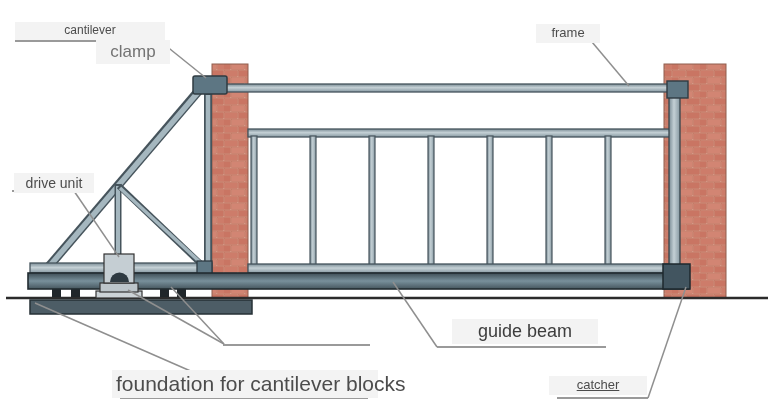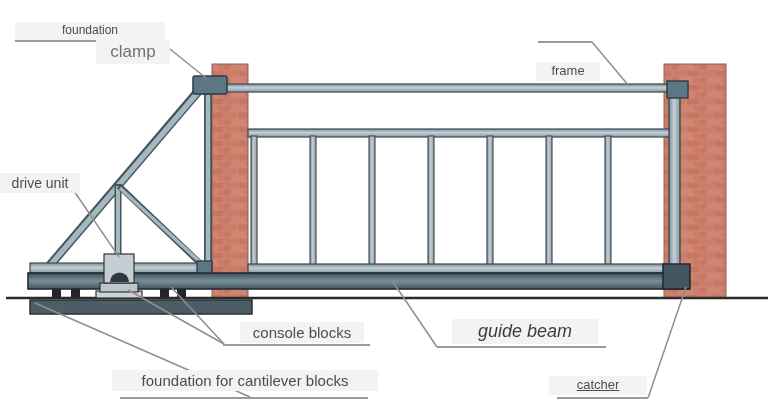--- a/index.html
+++ b/index.html
@@ -8,25 +8,25 @@
     font-family:"Liberation Sans", sans-serif;
   }
   #stage svg{position:absolute;left:0;top:0;}
   .label{
     position:absolute;background:#f3f3f3;color:#4c4c4c;
     text-align:center;line-height:1.15;white-space:nowrap;
     padding:2px 4px;z-index:2;
   }
   .lbl-supportive{left:15px;top:22px;width:142px;font-size:12px;}
   .lbl-clamp{left:96px;top:40px;width:66px;font-size:17px;color:#737373;}
-  .lbl-frame{left:536px;top:24px;width:56px;font-size:13px;margin-top:38px;}
-  .lbl-drive{left:0;top:173px;width:72px;font-size:14px;}
+  .lbl-frame{left:536px;top:24px;width:56px;font-size:13px;}
+  .lbl-drive{left:14px;top:173px;width:72px;font-size:14px;}
   .lbl-console{left:240px;top:322px;width:116px;font-size:15px;}
-  .lbl-guide{left:452px;top:319px;width:138px;font-size:18px;color:#3d3d3d;font-style:italic;}
-  .lbl-foundation{left:112px;top:370px;width:258px;font-size:15px;}
+  .lbl-guide{left:452px;top:319px;width:138px;font-size:18px;color:#3d3d3d;}
+  .lbl-foundation{left:112px;top:370px;width:258px;font-size:21px;}
   .lbl-catcher{left:549px;top:376px;width:90px;font-size:13px;text-decoration:underline;}
 </style>
 </head>
 <body>
 
 <div id="stage">
 
   <svg width="768" height="420" viewBox="0 0 768 420">
     <defs>
       <pattern id="brick" patternUnits="userSpaceOnUse" width="28" height="14">
@@ -119,22 +119,21 @@
       <line x1="592" y1="42" x2="629" y2="86"></line>
       <line x1="74" y1="191" x2="119" y2="257"></line>
       <line x1="224" y1="344" x2="128" y2="290"></line>
       <line x1="224" y1="344" x2="171" y2="287"></line>
       <line x1="437" y1="347" x2="393" y2="282"></line>
       <line x1="250" y1="397" x2="35" y2="303"></line>
       <line x1="648" y1="398" x2="686" y2="287"></line>
     </g>
   </svg>
 
-  <div class="label lbl-supportive">foundation</div>
+  <div class="label lbl-supportive">cantilever</div>
   <div class="label lbl-clamp">clamp</div>
   <div class="label lbl-frame">frame</div>
   <div class="label lbl-drive">drive unit</div>
-  <div class="label lbl-console">console blocks</div>
   <div class="label lbl-guide">guide beam</div>
   <div class="label lbl-foundation">foundation for cantilever blocks</div>
   <div class="label lbl-catcher">catcher</div>
 
 </div>
 
 </body></html>

